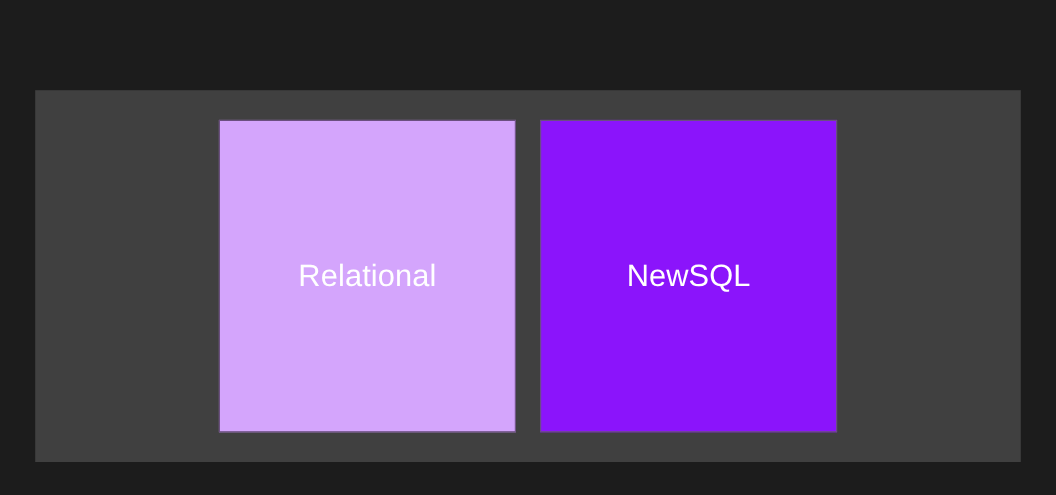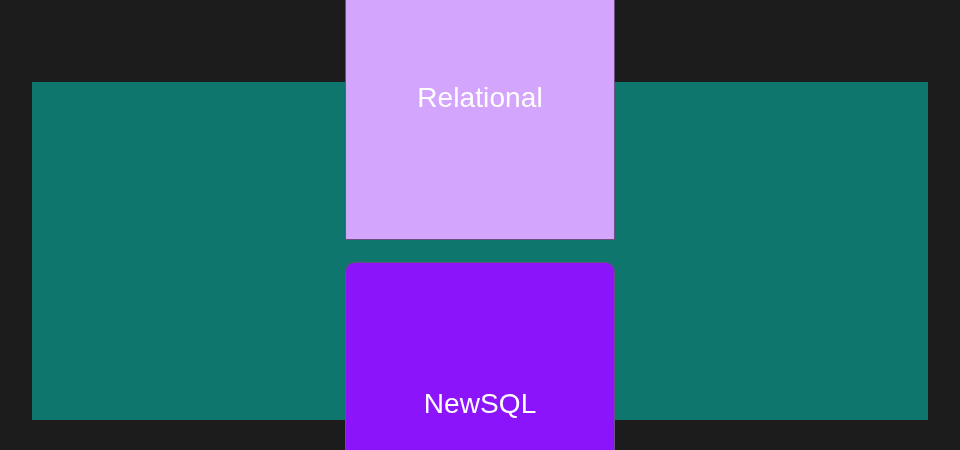--- a/index.html
+++ b/index.html
@@ -54,26 +54,26 @@
     white-space: nowrap;
     text-align: center;
     font-family: "Liberation Sans", sans-serif;
   }
 </style>
 </head>
 <body style="background: rgb(28, 28, 28);">
 
 <div id="root">
 
-  <div class="panel" style="background: #0f766e; flex-direction: column;">
+  <div class="panel" style="background: #404040;">
 
     <div class="card" style="background: rgb(212, 165, 252); border-color: rgb(107, 79, 128);">
       <span class="card-label" style="color: rgb(255, 255, 255);">Relational</span>
     </div>
 
 
-    <div class="card" style="background: rgb(139, 20, 251); border-color: rgb(107, 79, 128); border-radius: 10px;">
+    <div class="card" style="background: rgb(139, 20, 251); border-color: rgb(107, 79, 128);">
       <span class="card-label" style="color: rgb(255, 255, 255);">NewSQL</span>
     </div>
 
   </div>
 
 </div>
 
 </body></html>

